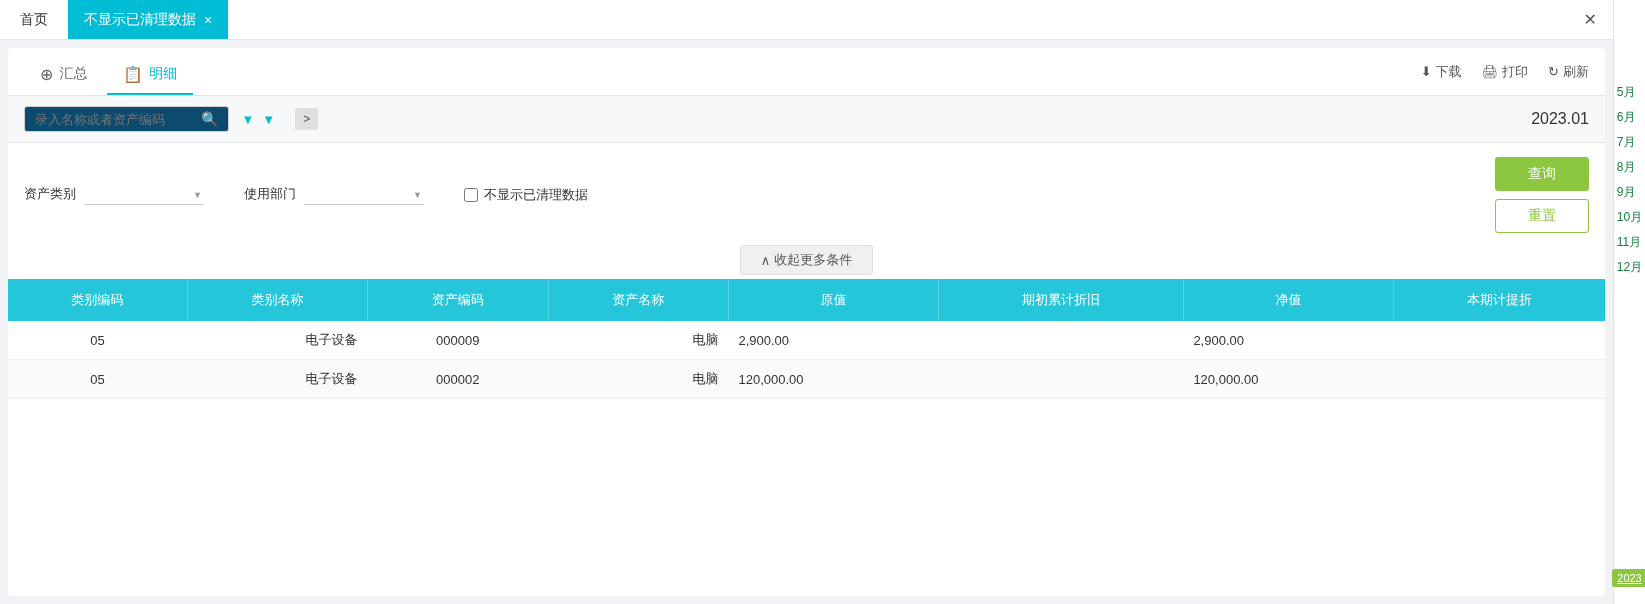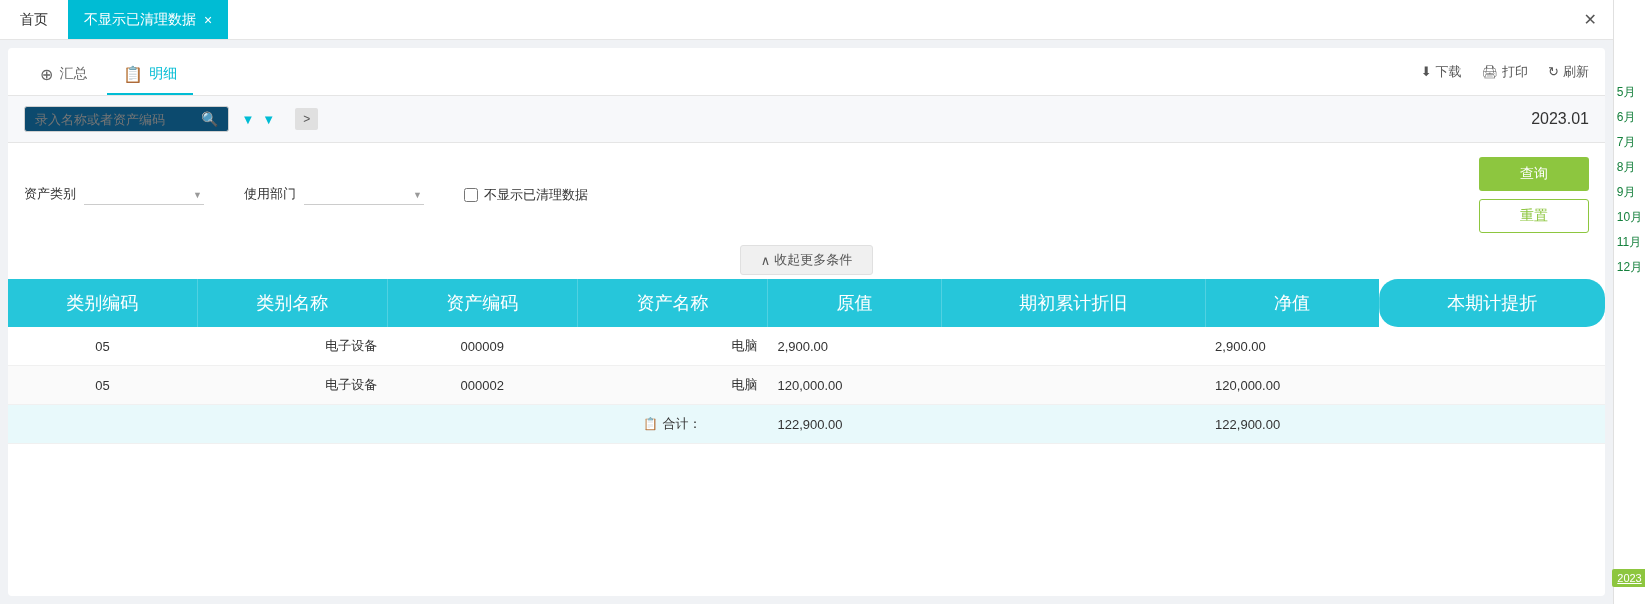--- a/index.html
+++ b/index.html
@@ -40,30 +40,30 @@
     .filter-row { display: flex; align-items: center; gap: 40px; flex-wrap: wrap; }
     .filter-item { display: flex; align-items: flex-start; gap: 8px; }
     .filter-label { font-size: 13px; color: #333; white-space: nowrap; }
     .filter-select { border: none; border-bottom: 1px solid #ccc; padding: 2px 20px 2px 4px; font-size: 13px; outline: none; background: transparent; color: #333; min-width: 120px; appearance: none; cursor: pointer; position: relative; }
     .select-wrap { position: relative; display: inline-flex; align-items: center; }
     .select-wrap::after { content: '▼'; font-size: 9px; color: #999; position: absolute; right: 2px; pointer-events: none; }
     .checkbox-item { display: flex; align-items: center; gap: 6px; font-size: 13px; color: #333; }
     .checkbox-item input { width: 14px; height: 14px; }
     .filter-buttons { margin-left: auto; display: flex; flex-direction: column; gap: 8px; }
     .btn-query { background: #8dc63f; color: #fff; border: none; padding: 8px 32px; font-size: 14px; border-radius: 3px; cursor: pointer; }
-    .btn-reset { background: #fff; color: #8dc63f; border: 1px solid #8dc63f; padding: 7px 40px; font-size: 14px; border-radius: 3px; cursor: pointer; }
+    .btn-reset { background: #fff; color: #8dc63f; border: 1px solid #8dc63f; padding: 7px 32px; font-size: 14px; border-radius: 3px; cursor: pointer; }
     .collapse-more { display: flex; justify-content: center; padding: 12px 0 4px; }
     .collapse-btn { background: #f0f0f0; border: 1px solid #e0e0e0; border-radius: 3px; padding: 5px 20px; font-size: 13px; color: #555; cursor: pointer; display: flex; align-items: center; gap: 4px; }
 
     
     .table-wrap { flex: 1; overflow: auto; }
     table { width: 100%; border-collapse: collapse; font-size: 13px; }
     thead tr { background: #26c6da; color: #fff; }
-    thead th { padding: 12px 10px; text-align: center; font-weight: normal; font-size: 18px; white-space: nowrap; border-right: 1px solid rgba(255,255,255,0.2); }
-    thead th:last-child { border-right: none; border-radius: 19px; }
+    thead th { padding: 12px 10px; text-align: center; font-weight: normal; font-size: 13px; white-space: nowrap; border-right: 1px solid rgba(255,255,255,0.2); }
+    thead th:last-child { border-right: none; }
     tbody tr { background: #fff; border-bottom: 1px solid #f0f0f0; }
     tbody tr:nth-child(even) { background: #fafafa; }
     tbody td { padding: 10px 10px; text-align: center; color: #333; white-space: nowrap; }
     tbody td.text-left { text-align: right; }
     tbody td.text-right { text-align: left; }
     .total-row { background: #e8f9fb !important; }
     .total-row td { font-size: 13px; color: #333; }
 
     
     .right-sidebar { width: 32px; background: #fff; border-left: 1px solid #e0e0e0; display: flex; flex-direction: column; align-items: center; padding-top: 80px; gap: 4px; }
@@ -192,28 +192,20 @@
             <tr>
       <td class="text-center">05</td>
       <td class="text-left">电子设备</td>
       <td class="text-center">000002</td>
       <td class="text-left">电脑</td>
       <td class="text-right">120,000.00</td>
       <td class="text-right"></td>
       <td class="text-right">120,000.00</td>
       <td class="text-right"></td>
     </tr>
-            <tr class="total-row">
-    <td colspan="3"></td>
-    <td class="text-center"><span style="font-size:12px;color:#aaa;margin-right:4px;">📋</span>合计：</td>
-    <td class="text-right">122,900.00</td>
-    <td class="text-right"></td>
-    <td class="text-right">122,900.00</td>
-    <td class="text-right"></td>
-  </tr>
           </tbody>
       </table>
     </div>
   </div>
 </div>
 
 <div class="right-sidebar">
   <div id="month-list">
       <div class="month-item">5月</div>
       <div class="month-item">6月</div>

